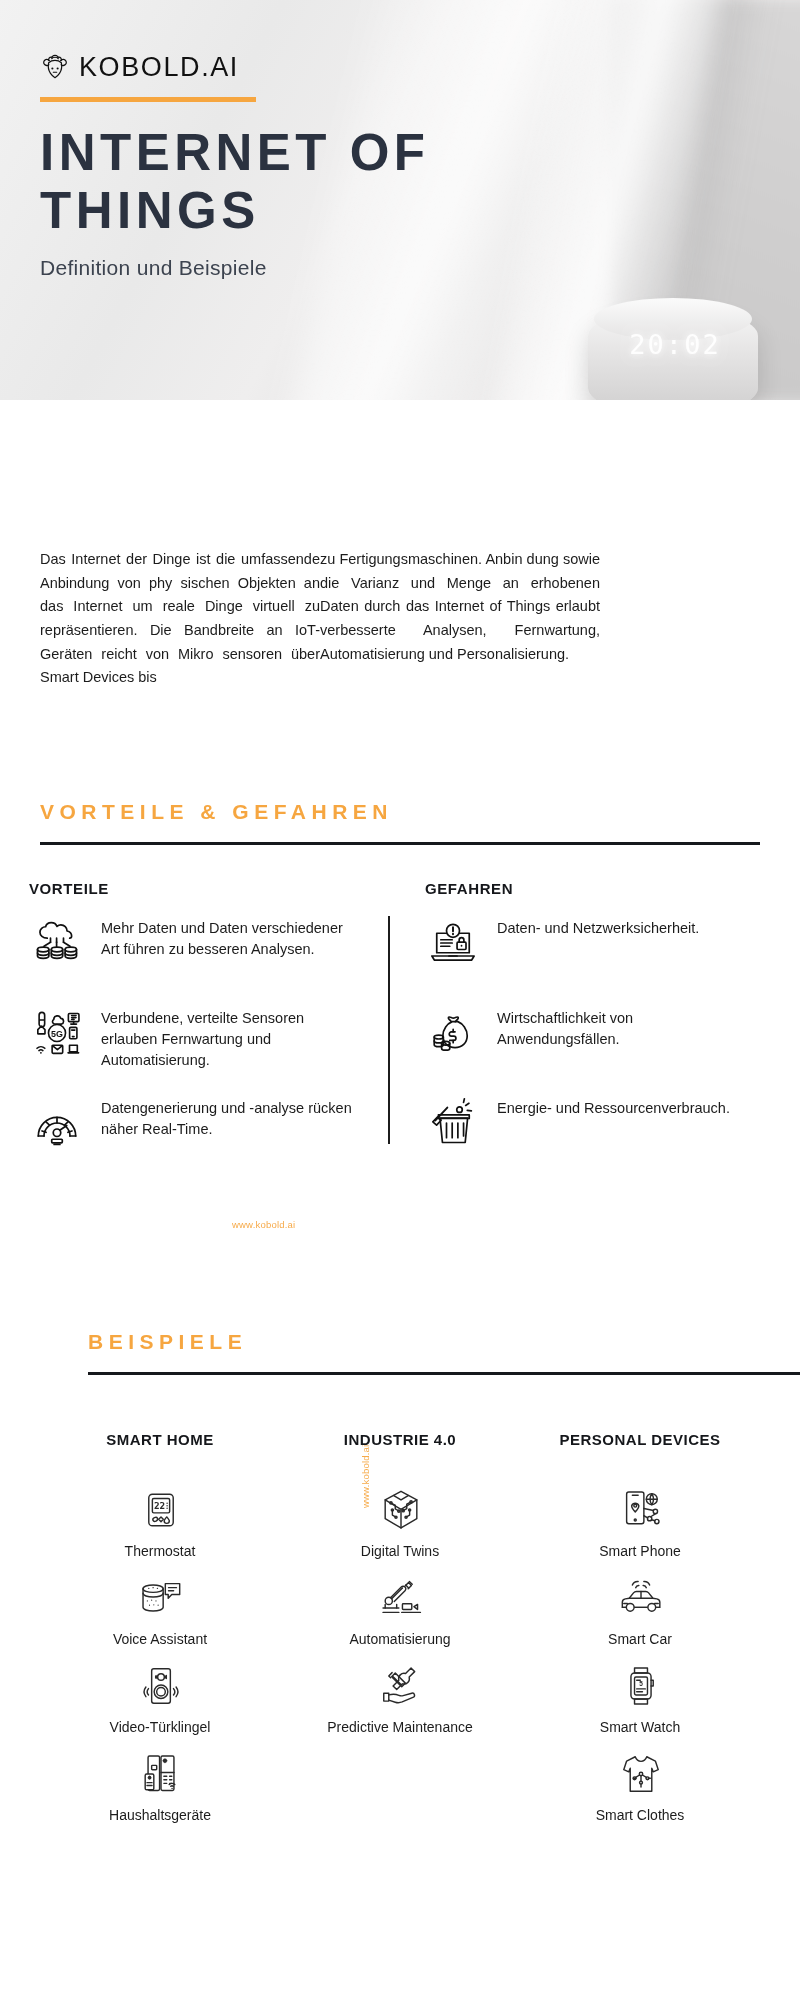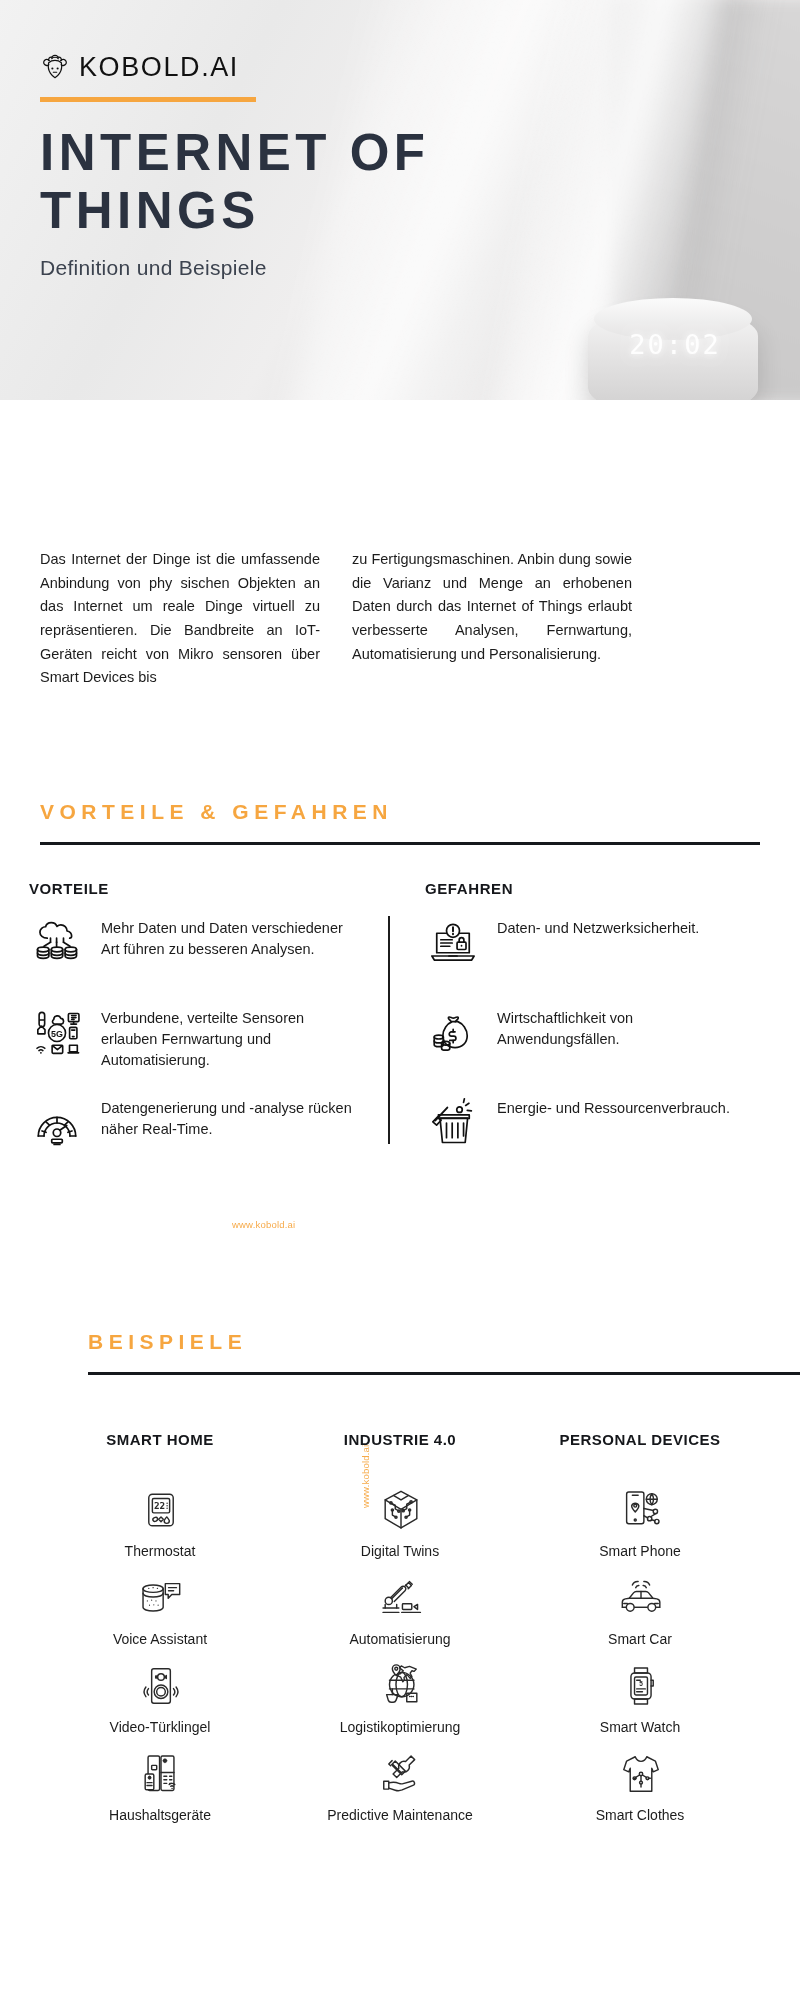--- a/index.html
+++ b/index.html
@@ -137,21 +137,20 @@
     color: #3c434f;
     letter-spacing: 0.3px;
   }
 
   
   .intro {
     position: absolute;
     left: 40px; top: 548px;
     width: 720px;
     display: flex;
-    gap: 32px;
   }
   .intro-col {
     width: 280px;
     font-size: 14.5px;
     line-height: 1.63;
     color: #1c1c1c;
     text-align: justify;
     text-justify: inter-word;
   }
 
@@ -575,37 +574,20 @@
             <path d="M7 46 h22 M7 52 h22"></path>
             <path d="M10 41 v5 M26 41 v5"></path>
             <rect x="34" y="40" width="13" height="8" rx="1"></rect>
             <path d="M33 52 h26"></path>
             <path d="M50 44 l5 -3 v7 z"></path>
           </svg>
         </span>
         <span class="ex-label">Automatisierung</span>
       </div>
 
-      <div class="ex-item">
-        <span class="ex-icon">
-          <svg viewBox="0 0 64 64" fill="none" stroke="#2a2a2a" stroke-width="2" stroke-linecap="round" stroke-linejoin="round">
-            <circle cx="33" cy="30" r="17"></circle>
-            <path d="M16 24 h34 M16 36 h34"></path>
-            <ellipse cx="33" cy="30" rx="8" ry="17"></ellipse>
-            <path d="M20 8 a5.4 5.4 0 0 1 10.8 0 c0 4 -5.4 9.4 -5.4 9.4 S20 12 20 8 z" fill="#fff"></path>
-            <circle cx="25.4" cy="8" r="2"></circle>
-            <path d="M44 6 l10 4 l-3.4 3.4 l-3 -1 l-2.6 3.6 l2.6 5 l-2.6 2.6 l-4.6 -5.6 l-4.4 4.4 l0.6 3.6 l-2.4 2.4 l-3 -6.6 l-6.6 -3 l2.4 -2.4 l3.6 0.6 l4.4 -4.4 l-5.6 -4.6 l2.6 -2.6 l5 2.6 z" transform="translate(2,-1) scale(0.95)"></path>
-            <path d="M12 44 h16 l-3 8 c-0.6 1.6 -2 2.6 -3.8 2.6 h-3 c-1.8 0 -3.2 -1 -3.8 -2.6 z"></path>
-            <path d="M20 36 v8"></path>
-            <path d="M40 42 h14 v12 h-14 z"></path>
-            <path d="M44 46.6 h0.4 M46.4 46.6 h0.4 M48.8 46.6 h0.4"></path>
-          </svg>
-        </span>
-        <span class="ex-label">Logistikoptimierung</span>
-      </div>
 
       <div class="ex-item">
         <span class="ex-icon">
           <svg viewBox="0 0 64 64" fill="none" stroke="#2a2a2a" stroke-width="2" stroke-linecap="round" stroke-linejoin="round">
             <path d="M44 7 l-7.6 7.6 a7.6 7.6 0 0 0 -9.4 9.4 l-8 8 l5 5 l8 -8 a7.6 7.6 0 0 0 9.4 -9.4 L49 12 l-3 -3 z" transform="translate(2,0)"></path>
             <path d="M20 16 l12 12 M24 12 l-5 5 l14 14 l5 -5 z" transform="translate(0,2)"></path>
             <path d="M19.6 13.4 l-4.6 4.6 l2.6 2.6"></path>
             <path d="M8 42 h7 v11 h-7 z"></path>
             <path d="M15 44.4 c5 -1.2 10 -1 14 0.6 c2 0.8 4 1 6 0.4 l12 -3.4 a3 3 0 0 1 1.6 5.8 l-15 6.4 c-3 1.2 -6.4 1.4 -9.6 0.4 L15 51.6"></path>
           </svg>

